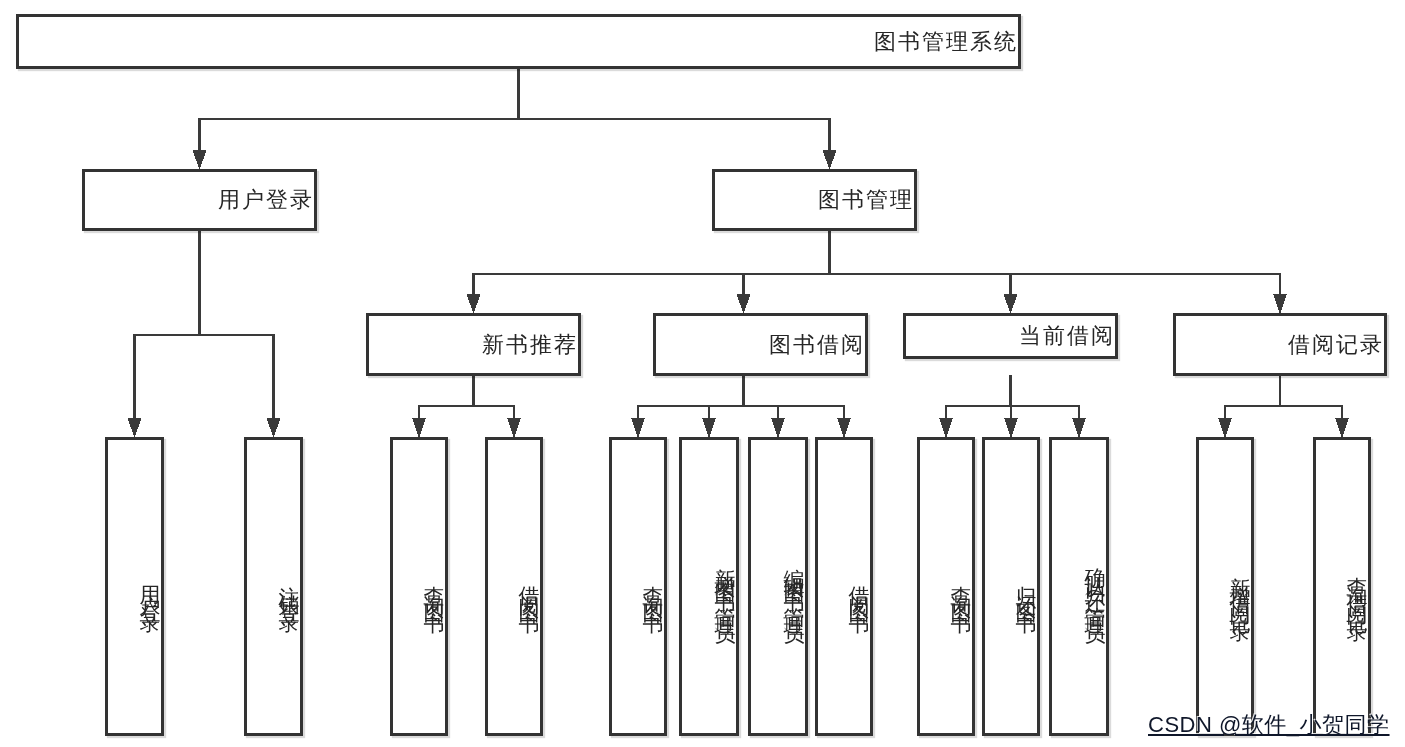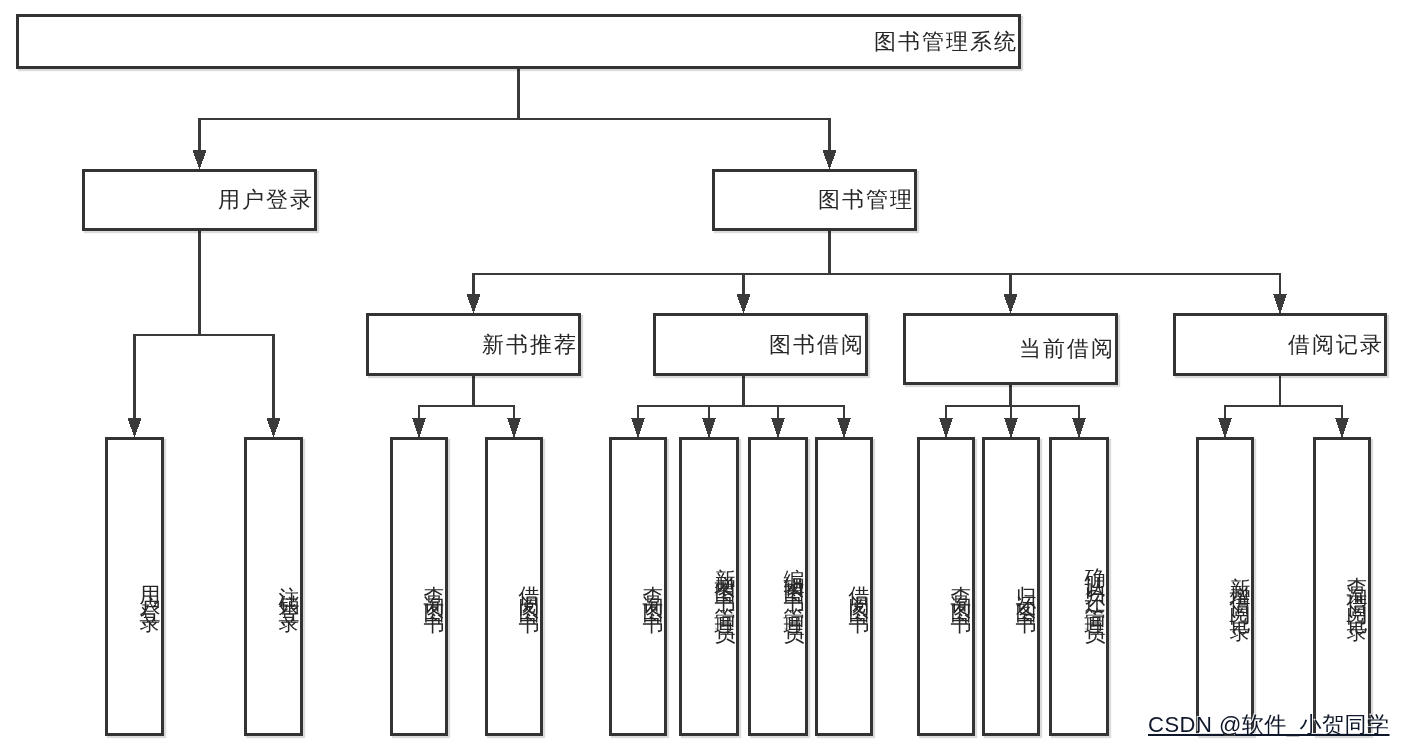--- a/index.html
+++ b/index.html
@@ -129,21 +129,21 @@
       </div>
       <div class="node h" style="left: 712px; top: 169px; width: 205px; height: 62px; border-color: rgb(51, 51, 51); color: rgb(38, 38, 38);">
         <span>图书管理</span>
       </div>
       <div class="node h" style="left: 366px; top: 313px; width: 215px; height: 63px; border-color: rgb(51, 51, 51); color: rgb(38, 38, 38);">
         <span>新书推荐</span>
       </div>
       <div class="node h" style="left: 636px; top: 313px; width: 215px; height: 63px; border-color: rgb(51, 51, 51); color: rgb(38, 38, 38); margin-left: 17px;">
         <span>图书借阅</span>
       </div>
-      <div class="node h" style="left: 903px; top: 313px; width: 215px; height: 72px; border-color: rgb(51, 51, 51); color: rgb(38, 38, 38);">
+      <div class="node h" style="left: 903px; top: 313px; width: 215px; height: 46px; border-color: rgb(51, 51, 51); color: rgb(38, 38, 38);">
         <span>当前借阅</span>
       </div>
       <div class="node h" style="left: 1173px; top: 313px; width: 214px; height: 63px; border-color: rgb(51, 51, 51); color: rgb(38, 38, 38);">
         <span>借阅记录</span>
       </div>
       <div class="node v" style="left: 105px; top: 437px; width: 59px; height: 299px; border-color: rgb(51, 51, 51); color: rgb(38, 38, 38);">
         <span>用户登录</span>
       </div>
       <div class="node v" style="left: 244px; top: 437px; width: 59px; height: 299px; border-color: rgb(51, 51, 51); color: rgb(38, 38, 38);">
         <span>注销登录</span>

